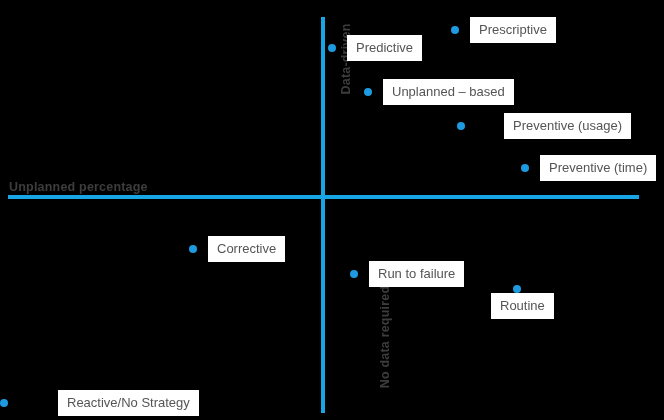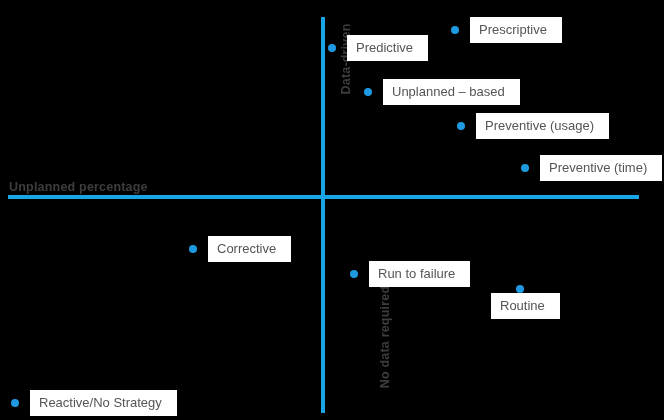--- a/index.html
+++ b/index.html
@@ -88,21 +88,21 @@
     border-radius: 50%;
     background: #1E9BE0;
     flex: 0 0 auto;
   }
   .point-label {
     margin-left: 11px;
     background: #FFFFFF;
     color: #555555;
     font-size: 13px;
     line-height: 1;
-    padding: 6px 15px 7px 9px;
+    padding: 6px 9px 7px 9px;
     font-family: "Liberation Sans", sans-serif;
   }
 </style>
 </head>
 <body>
 
 <div id="stage">
 
   <div class="axis-h" id="axis-horizontal"></div>
   <div class="axis-v" id="axis-vertical"></div>
@@ -120,39 +120,39 @@
         <span class="point-label">Prescriptive</span>
       </div>
       <div class="point" style="left: 328px; top: 35px;">
         <span class="marker" style="background: rgb(30, 155, 224);"></span>
         <span class="point-label">Predictive</span>
       </div>
       <div class="point" style="left: 364px; top: 79px;">
         <span class="marker" style="background: rgb(30, 155, 224);"></span>
         <span class="point-label">Unplanned – based</span>
       </div>
-      <div class="point" style="left: 457px; top: 113px;">
+      <div class="point" style="left: 457px; top: 113px; gap: 28px;">
         <span class="marker" style="background: rgb(30, 155, 224);"></span>
         <span class="point-label">Preventive (usage)</span>
       </div>
       <div class="point" style="left: 521px; top: 155px; align-items: center;">
         <span class="marker" style="background: rgb(30, 155, 224);"></span>
         <span class="point-label">Preventive (time)</span>
       </div>
       <div class="point" style="left: 189px; top: 236px; justify-content: space-between;">
         <span class="marker" style="background: rgb(30, 155, 224);"></span>
         <span class="point-label">Corrective</span>
       </div>
       <div class="point" style="left: 350px; top: 261px;">
         <span class="marker" style="background: rgb(30, 155, 224);"></span>
         <span class="point-label">Run to failure</span>
       </div>
       <div class="point" style="left: 480px; top: 285px; flex-direction: column;">
         <span class="marker" style="background: rgb(30, 155, 224);"></span>
         <span class="point-label">Routine</span>
       </div>
-      <div class="point" style="left: 11px; top: 390px;">
+      <div class="point" style="left: 0; top: 390px; gap: 39px;">
         <span class="marker" style="background: rgb(30, 155, 224);"></span>
         <span class="point-label">Reactive/No Strategy</span>
       </div>
     </div>
 
 </div>
 
 </body></html>

